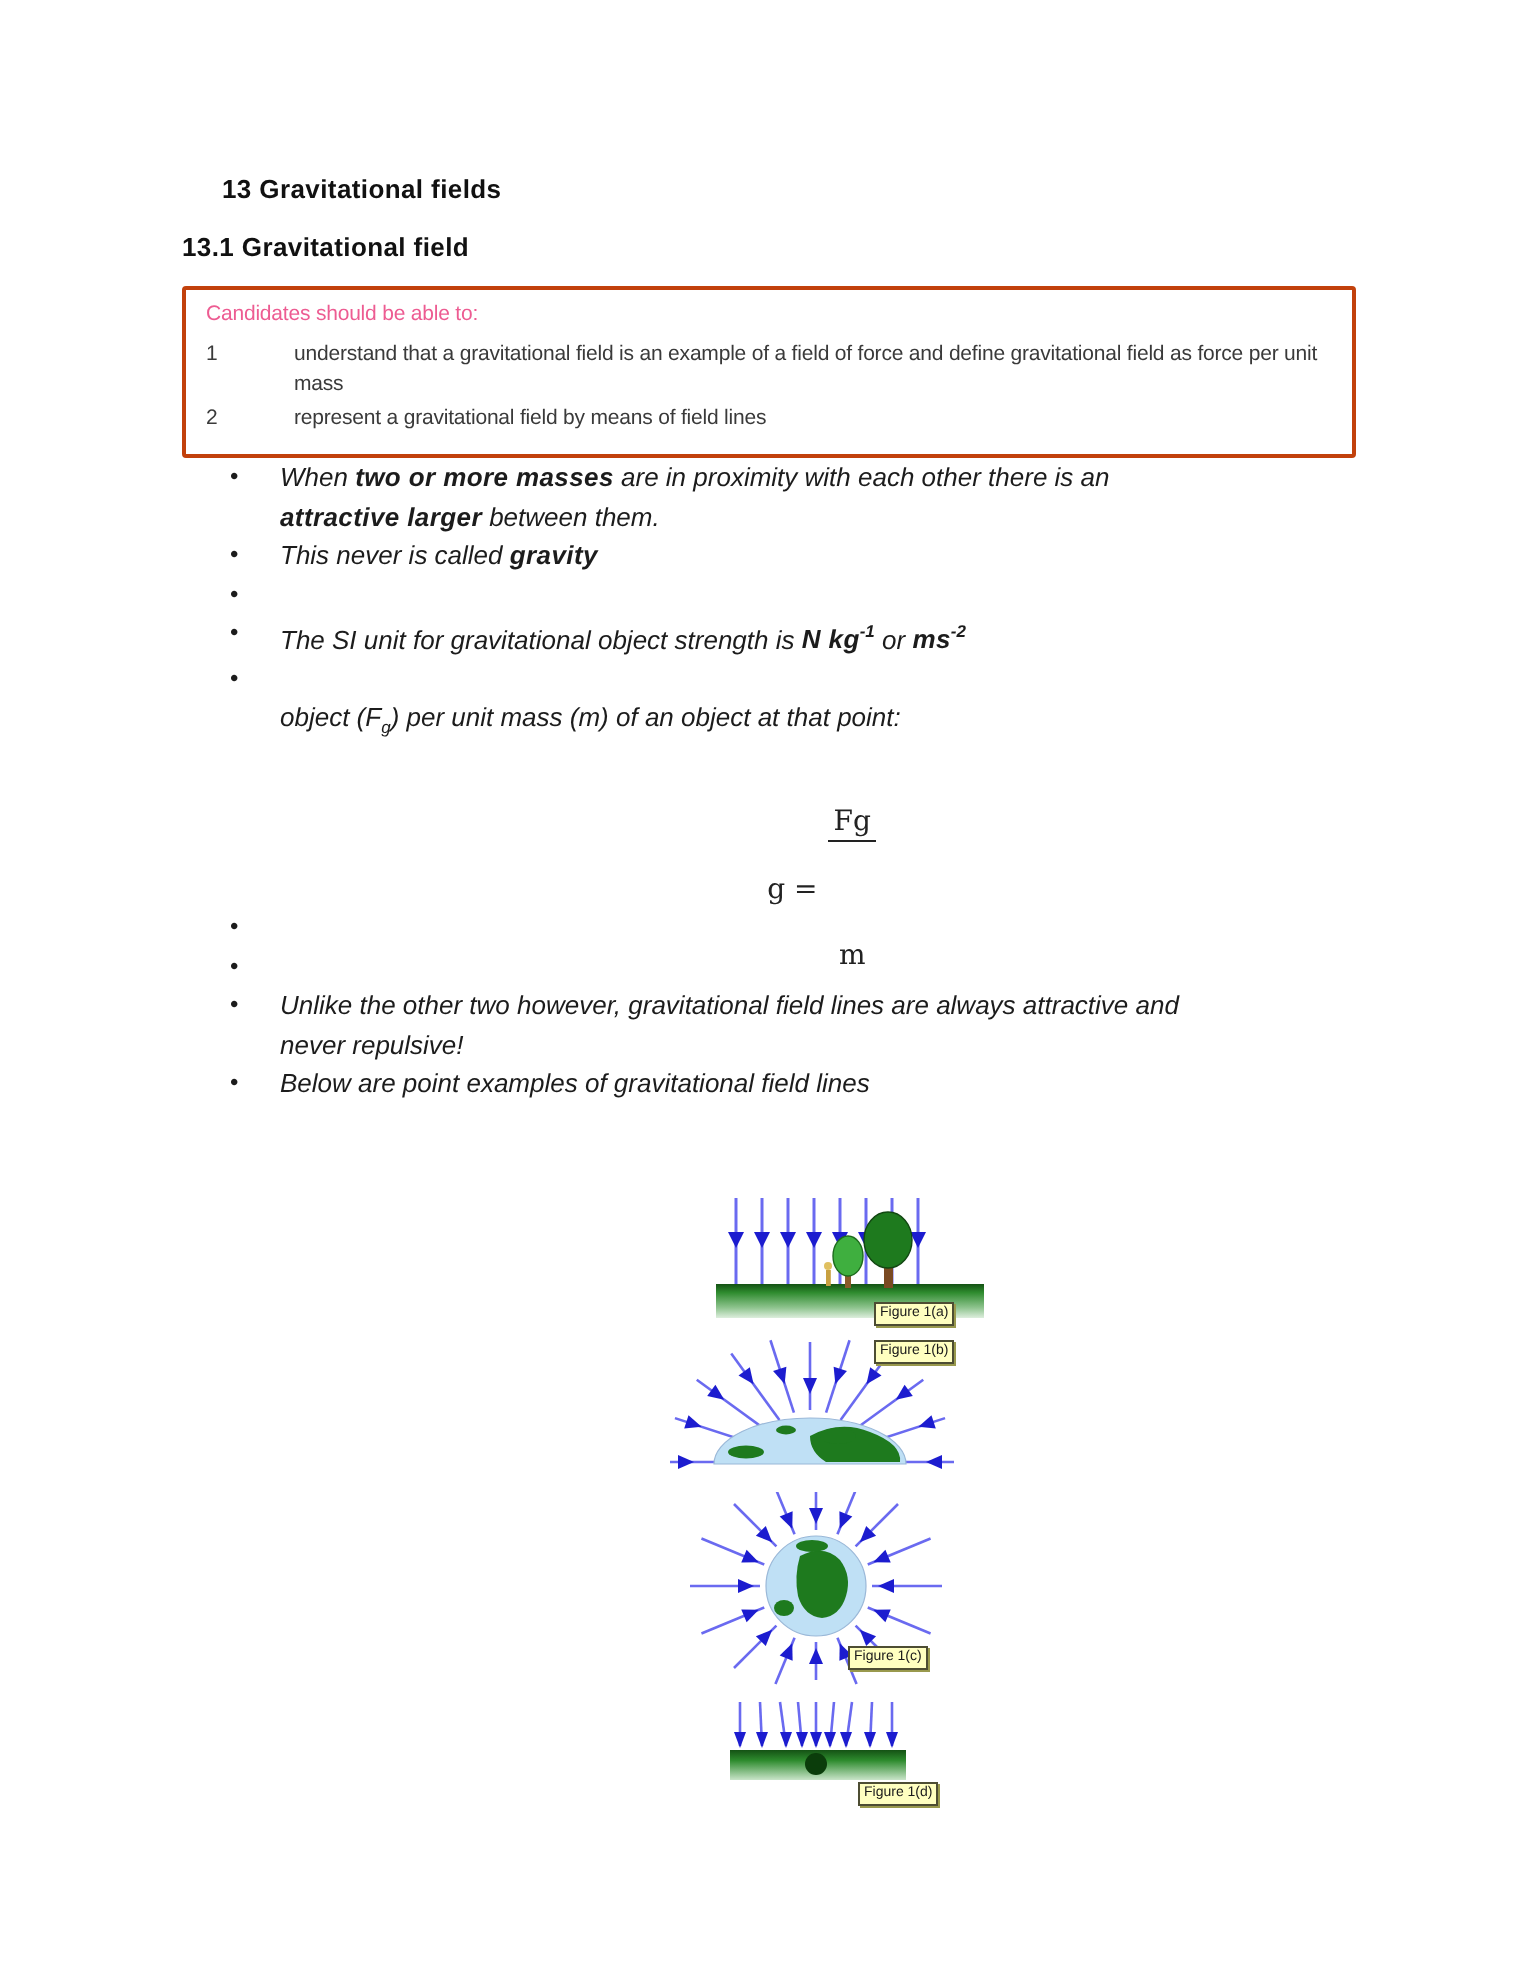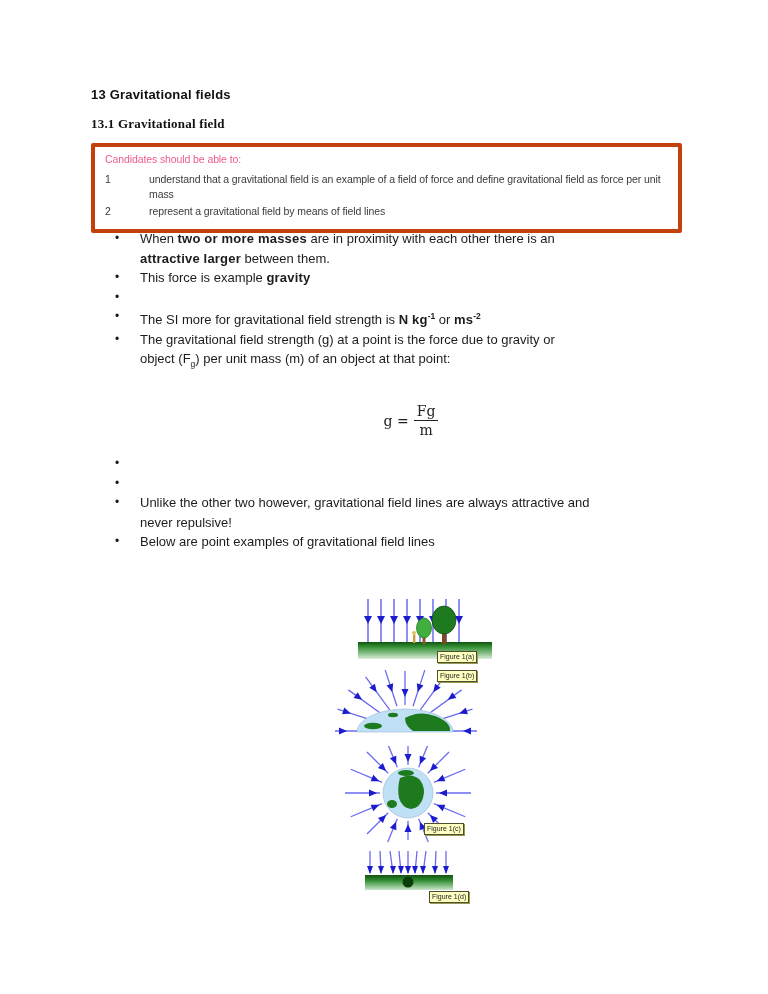--- a/index.html
+++ b/index.html
@@ -4,44 +4,44 @@
 <style>
   html,body{margin:0;padding:0;}
   body{
     width:768px;height:994px;position:relative;background:#ffffff;
     font-family:"Liberation Sans",sans-serif;color:#1c1c1c;overflow:hidden;
   }
   .h1,.h2{
     position:absolute;left:91px;font-weight:bold;font-size:13px;
     letter-spacing:.2px;color:#111;white-space:nowrap;
   }
-  .h1{top:87px;}
-  .h2{top:116px;font-family:Liberation Serif, serif;}
+  .h1{top:87px;margin-left:20px;}
+  .h2{top:116px;}
   .objbox{
     position:absolute;left:91px;top:143px;width:563px;
-    border:4px solid #c2410c;border-radius:2px;padding:6px 10px 7px 10px;
+    border:2px solid #c2410c;border-radius:2px;padding:6px 10px 7px 10px;
     font-size:10.5px;letter-spacing:-.1px;color:#3a3a3a;background:#fff;
   }
   .objtitle{color:#ED5C92;margin-bottom:7px;font-size:10.5px;}
   .objrow{display:flex;line-height:14.5px;margin-bottom:3px;}
   .objnum{width:44px;flex:0 0 44px;}
   .objtext{flex:1;}
   .bullets{position:absolute;left:115px;width:620px;}
   .li{display:flex;font-size:13px;line-height:19.5px;}
   .blt{width:25px;flex:0 0 25px;font-size:12px;}
-  .ltxt{white-space:nowrap;}
+  .ltxt{white-space:nowrap;font-style:italic;}
   .ltxt b{font-weight:bold;letter-spacing:.2px;}
   sup,sub{font-size:8.5px;letter-spacing:0;}
   .formula{
     position:absolute;left:91px;top:403px;width:640px;text-align:center;
     font-family:"DejaVu Serif","Liberation Serif",serif;font-size:14px;color:#222;
   }
   .fwrap{display:inline-flex;align-items:center;}
   .flhs{margin-right:5px;}
-  .frac{display:inline-flex;flex-direction:column;text-align:center;line-height:1.15;}
+  .frac{display:inline-flex;flex-direction:column;text-align:center;line-height:1.15;gap:48px;}
   .fnum{border-bottom:1px solid #222;padding:0 3px 1px 3px;}
   .fden{padding-top:1px;}
   .fig{position:absolute;}
   .figlabel{
     position:absolute;background:#FFFFC0;border:1px solid #4d4d33;
     font-size:7px;line-height:8px;padding:1px 2px;color:#1a1a1a;
     white-space:nowrap;box-shadow:1px 1px 0 #99994d;
   }
 </style>
 </head>
@@ -66,36 +66,36 @@
   <div class="li">
     <span class="blt">•</span>
     <div class="ltxt">
       <span>When </span><b>two or more masses</b><span> are in proximity with each other there is an</span><br>
       <b>attractive larger</b><span> between them.</span>
     </div>
   </div>
   <div class="li">
     <span class="blt">•</span>
     <div class="ltxt">
-      <span>This force is example </span><b>gravity</b>
-    </div>
-  </div>
-  <div class="li">
-    <span class="blt">•</span>
-  </div>
-  <div class="li">
-    <span class="blt">•</span>
-    <div class="ltxt">
-      <span>The SI more for gravitational field strength is </span><b><span>N kg</span><sup>-1</sup></b><span> or </span><b><span>ms</span><sup>-2</sup></b>
-    </div>
-  </div>
-  <div class="li">
-    <span class="blt">•</span>
-    <div class="ltxt">
-      <span>The gravitational field strength (g) at a point is the force due to gravity or</span><br>
+      <span>This never is called </span><b>gravity</b>
+    </div>
+  </div>
+  <div class="li">
+    <span class="blt">•</span>
+  </div>
+  <div class="li">
+    <span class="blt">•</span>
+    <div class="ltxt">
+      <span>The SI unit for gravitational object strength is </span><b><span>N kg</span><sup>-1</sup></b><span> or </span><b><span>ms</span><sup>-2</sup></b>
+    </div>
+  </div>
+  <div class="li">
+    <span class="blt">•</span>
+    <div class="ltxt">
+      <br>
       <span>object (F</span><sub>g</sub><span>) per unit mass (m) of an object at that point:</span>
     </div>
   </div>
 </div>
 
 <div class="formula">
   <span class="fwrap">
     <span class="flhs"><span>g</span> <span>=</span></span>
     <span class="frac">
       <span class="fnum">Fg</span>

